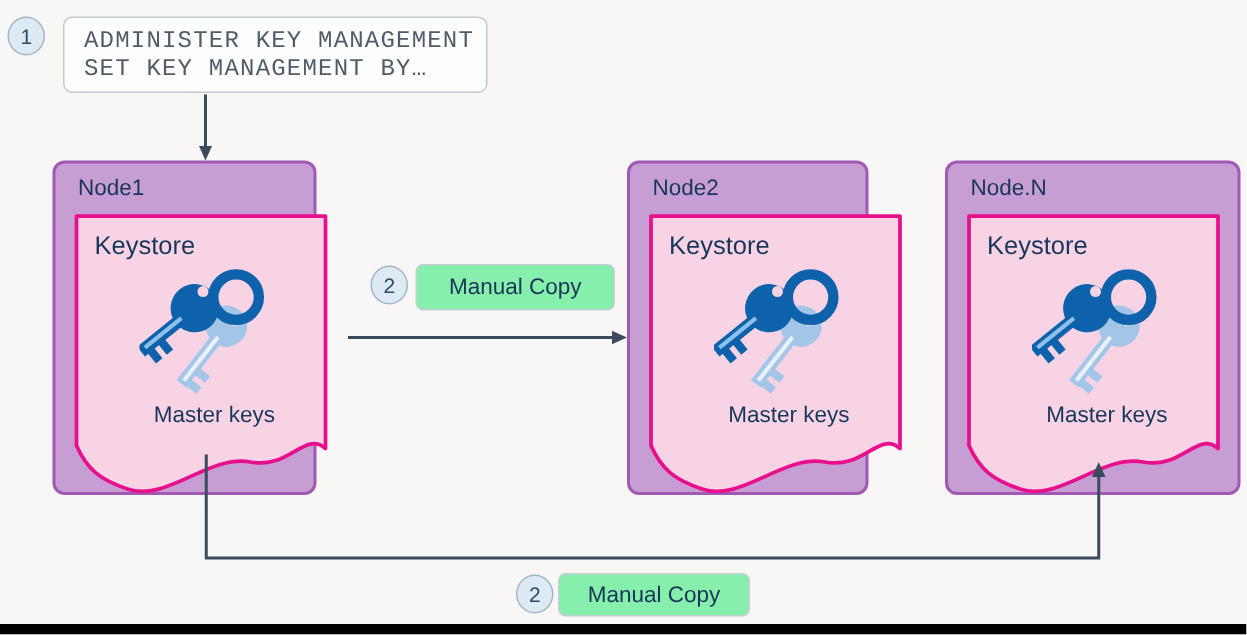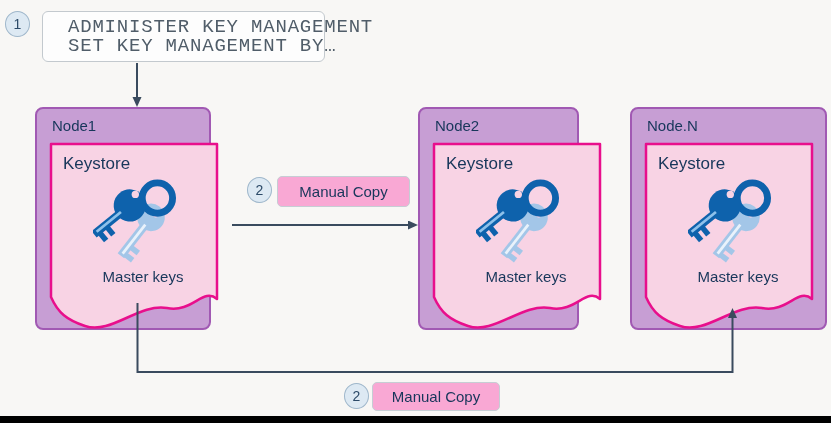--- a/index.html
+++ b/index.html
@@ -14,23 +14,23 @@
     background:#dde9f3;border:1.5px solid #9fb7cb;
     display:flex;align-items:center;justify-content:center;
     font-size:14px;color:#2c4a68;z-index:3;box-sizing:border-box;
   }
   
   .command-box{
     position:absolute;left:42px;top:11px;width:283px;height:51px;
     background:#fdfdfd;border:1.5px solid #c3c9ce;border-radius:6px;
     box-sizing:border-box;z-index:3;
     display:flex;flex-direction:column;justify-content:center;
-    padding-left:25px;
+    padding-left:13px;
     font-family:"Liberation Mono","DejaVu Sans Mono",monospace;
-    font-size:19px;line-height:19px;letter-spacing:0.8px;color:#505d69;
+    font-size:16px;line-height:19px;letter-spacing:0.8px;color:#505d69;
     white-space:nowrap;
   }
   
   .node{
     position:absolute;top:107px;height:223px;
     background:var(--node-fill,#c79ed4);
     border:2px solid var(--node-border,#a159b3);
     border-radius:8px;box-sizing:border-box;z-index:1;
   }
   .node-label{
@@ -45,21 +45,21 @@
     position:absolute;left:14px;top:12px;
     font-size:17px;color:var(--navy,#17365a);
   }
   .keys-icon{position:absolute;left:44px;top:34px;}
   .masterkeys-label{
     position:absolute;left:0;right:0;top:126px;text-align:center;
     font-size:15px;color:var(--navy,#17365a);margin-left:18px;
   }
   
   .copy-box{
-    position:absolute;background:#f9a8d4;border:1.5px solid #c6cdd4;
+    position:absolute;background:#86efac;border:1.5px solid #c6cdd4;
     border-radius:5px;box-sizing:border-box;z-index:3;
     display:flex;align-items:center;justify-content:center;
     font-size:15px;color:var(--navy,#17365a);
   }
   #copy-box-a{left:277px;top:176px;width:133px;height:31px;}
   #copy-box-b{left:372px;top:382px;width:128px;height:29px;}
   #badge-1{left:5px;top:11px;}
   #badge-2a{left:247px;top:177px;}
   #badge-2b{left:344px;top:383px;}
   

